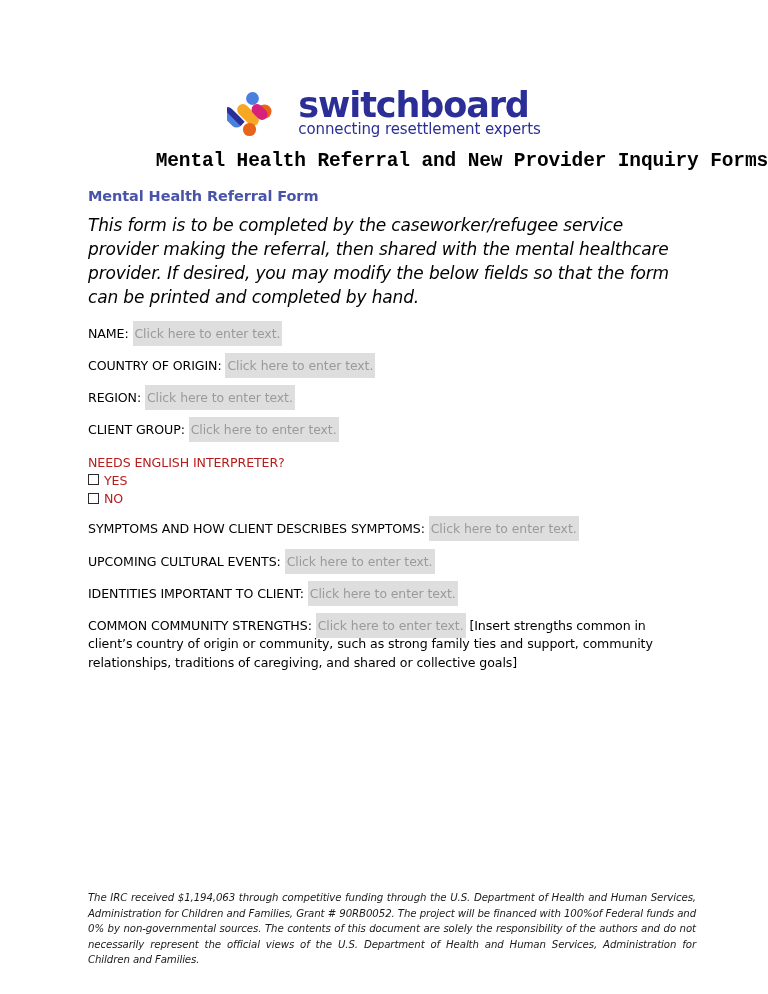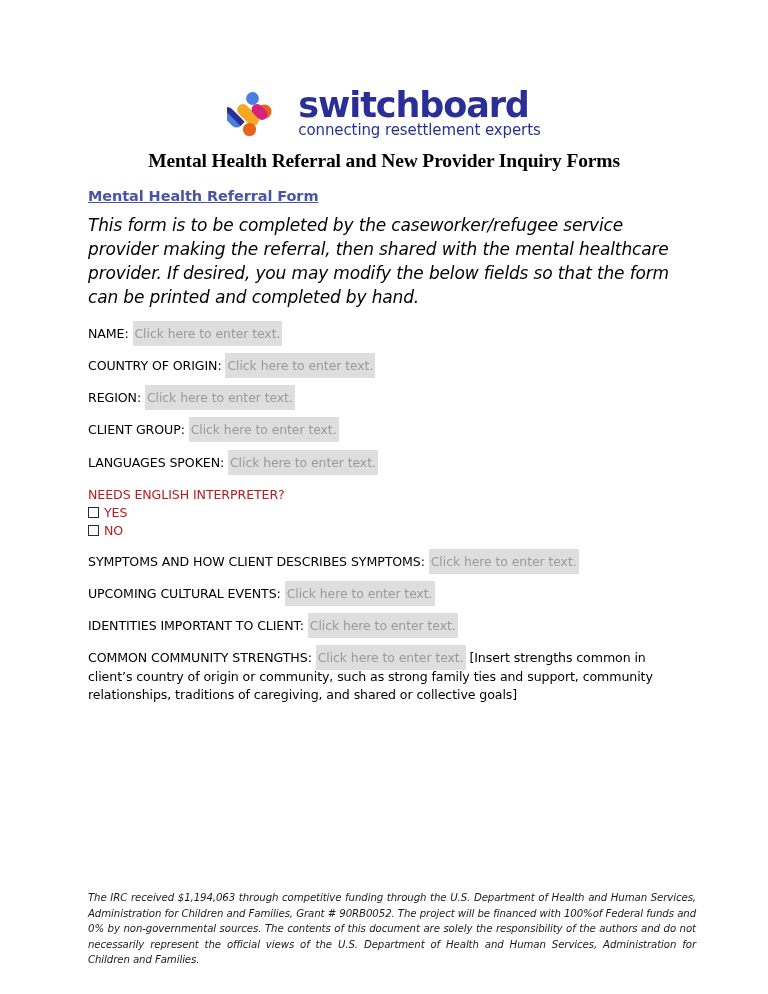--- a/index.html
+++ b/index.html
@@ -27,21 +27,20 @@
     position: absolute;
     left: 0;
     right: 0;
     top: 88px;
     display: flex;
     justify-content: center;
     align-items: flex-start;
   }
   .logo-inner {
     display: flex;
-    align-items: center;
     gap: 25px;
   }
   .logo-mark {
     width: 46px;
     height: 50px;
     flex: 0 0 auto;
     display: block;
   }
   .logo-words {
     display: flex;
@@ -64,43 +63,42 @@
     letter-spacing: -0.1px;
     color: #2A2E96;
   }
 
   
   .doc-title {
     position: absolute;
     left: 0;
     right: 0;
     top: 150px;
-    text-align: center;
-    font-family: Liberation Serif, serif;
+    text-align: right;
+    font-family: Liberation Mono, monospace;
     font-size: 19.5px;
     font-weight: 700;
     color: #000000;
     letter-spacing: -0.15px;
   }
 
   .content {
     position: absolute;
     left: 88px;
     top: 188px;
     width: 596px;
   }
 
   .section-title {
     font-family: "DejaVu Sans", sans-serif;
     font-size: 14.5px;
     font-weight: 700;
     color: #4954A8;
     letter-spacing: -0.1px;
     margin: 0 0 9px 0;
-    text-decoration: underline;
   }
 
   .intro {
     font-family: "DejaVu Sans", sans-serif;
     font-style: italic;
     font-size: 17px;
     line-height: 1.42;
     color: #000000;
     margin: 0 0 15px 0;
     letter-spacing: -0.15px;
@@ -211,21 +209,20 @@
 
     <div class="section-title">Mental Health Referral Form</div>
 
     <p class="intro">This form is to be completed by the caseworker/refugee service provider making the referral, then shared with the mental healthcare provider. If desired, you may modify the below fields so that the form can be printed and completed by hand.</p>
 
     <div id="fields-before">
         <div class="field-row"><span class="field-label">NAME:</span> <span class="ph">Click here to enter text.</span></div>
         <div class="field-row"><span class="field-label">COUNTRY OF ORIGIN:</span> <span class="ph">Click here to enter text.</span></div>
         <div class="field-row"><span class="field-label">REGION:</span> <span class="ph">Click here to enter text.</span></div>
         <div class="field-row"><span class="field-label">CLIENT GROUP:</span> <span class="ph">Click here to enter text.</span></div>
-        <div class="field-row"><span class="field-label">LANGUAGES SPOKEN:</span> <span class="ph">Click here to enter text.</span></div>
       </div>
 
     <div class="checkbox-group">
       <div>NEEDS ENGLISH INTERPRETER?</div>
       <div id="interpreter-options">
           <span class="cb-line"><span class="cb-box"></span><span>YES</span></span>
           <span class="cb-line"><span class="cb-box"></span><span>NO</span></span>
         </div>
     </div>
 

